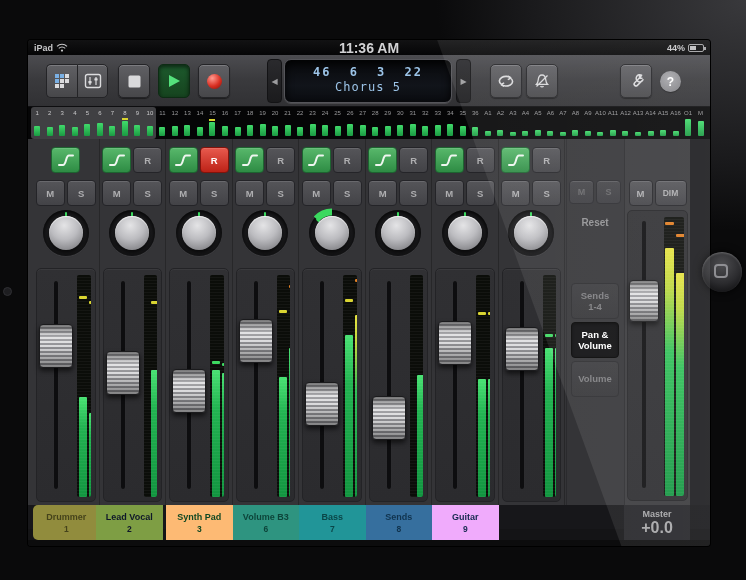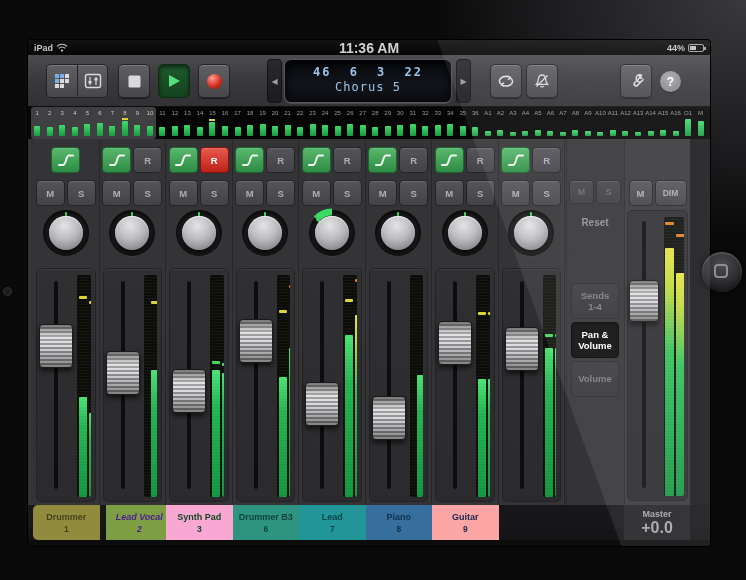--- a/index.html
+++ b/index.html
@@ -848,41 +848,41 @@
 
     <div class="labels" id="labels">
       <div class="m-tile">
         <span class="nm" style="font-size:9px">Master</span>
         <span class="no">+0.0</span>
       </div>
     <div class="tile first" style="left: 5px; width: 66.5px; background: rgb(145, 140, 61); color: rgb(69, 67, 27);">
           <div class="nm">Drummer</div>
           <div class="no">1</div>
         </div>
-        <div class="tile" style="left: 78px; width: 66.5px; background: rgb(126, 158, 68); color: #4c1d95; font-style: italic;">
+        <div class="tile" style="left: 68px; width: 66.5px; background: rgb(126, 158, 68); color: #0f172a;">
           <div class="nm">Lead Vocal</div>
           <div class="no">2</div>
         </div>
-        <div class="tile" style="left: 138px; width: 66.5px; background: #f9a8d4; color: rgb(15, 71, 34);">
+        <div class="tile" style="left: 138px; width: 66.5px; background: #fdba74; color: rgb(15, 71, 34);">
           <div class="nm">Synth Pad</div>
           <div class="no">3</div>
         </div>
         <div class="tile" style="left: 204.5px; width: 66.5px; background: rgb(46, 148, 128); color: rgb(13, 69, 58);">
-          <div class="nm">Drummer B3</div>
+          <div class="nm">Volume B3</div>
           <div class="no">6</div>
         </div>
         <div class="tile" style="left: 271px; width: 66.5px; background: rgb(33, 149, 152); color: rgb(10, 70, 72);">
-          <div class="nm">Lead</div>
+          <div class="nm">Bass</div>
           <div class="no">7</div>
         </div>
         <div class="tile" style="left: 337.5px; width: 66.5px; background: rgb(54, 111, 158); color: rgb(16, 51, 78);">
-          <div class="nm">Piano</div>
+          <div class="nm">Sends</div>
           <div class="no">8</div>
         </div>
-        <div class="tile" style="left: 404px; width: 66.5px; background: #fca5a5; color: rgb(22, 41, 79);">
+        <div class="tile" style="left: 404px; width: 66.5px; background: #f0abfc; color: rgb(22, 41, 79);">
           <div class="nm">Guitar</div>
           <div class="no">9</div>
         </div>
       </div>
 
     <div class="screen-bottom"></div>
     <div class="glare"></div>
   </div>
 
   <div class="home-button">

